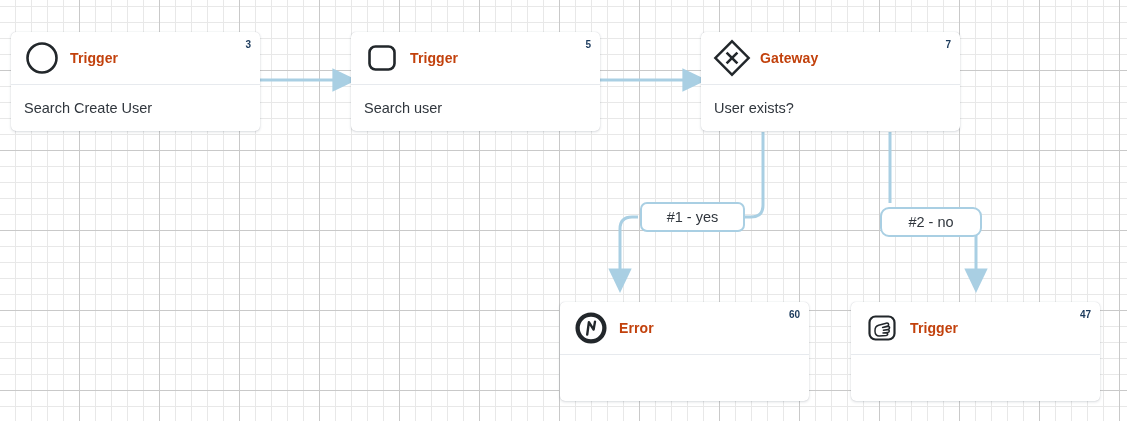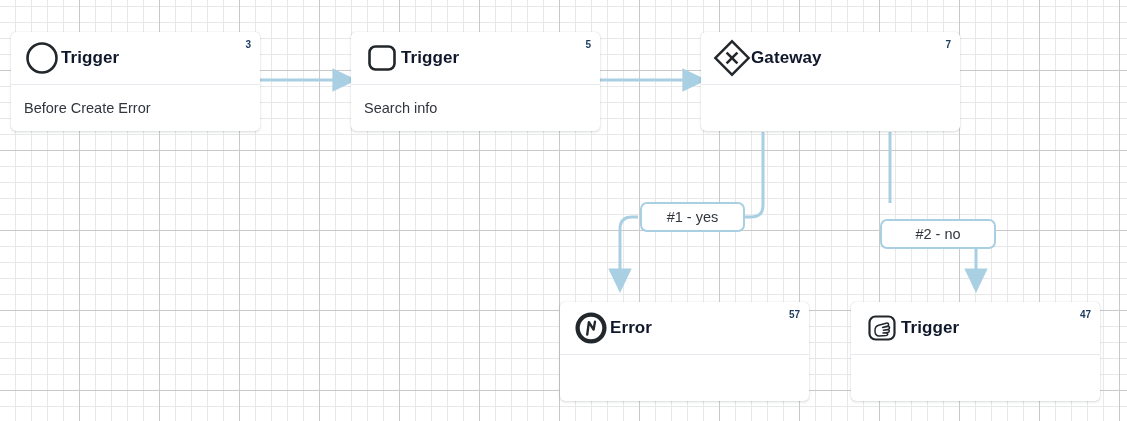--- a/index.html
+++ b/index.html
@@ -49,24 +49,25 @@
   }
   .node-icon {
     width: 38px;
     height: 38px;
     flex: 0 0 38px;
     display: flex;
     align-items: center;
     justify-content: center;
   }
   .node-title {
-    font-size: 17px;
+    font-size: 14px;
     font-weight: bold;
-    color: #0f172a;
+    color: #c2410c;
     letter-spacing: 0.1px;
+    margin-left: 9px;
     white-space: nowrap;
   }
   .node-badge {
     position: absolute;
     top: 7px;
     right: 9px;
     font-size: 10px;
     font-weight: bold;
     color: #1b3a5c;
   }
@@ -131,60 +132,61 @@
   <div class="node" style="left:11px; top:32px; width:249px; height:99px;">
     <div class="node-header">
       <span class="node-icon">
         <svg width="36" height="36" viewBox="0 0 36 36" xmlns="http://www.w3.org/2000/svg">
           <circle cx="18" cy="18" r="14.5" fill="none" stroke="#22272b" stroke-width="2.6"></circle>
         </svg>
       </span>
       <span class="node-title">Trigger</span>
       <span class="node-badge">3</span>
     </div>
-    <div class="node-body">Before Create Error</div>
+    <div class="node-body">Search Create User</div>
   </div>
 
   <div class="node" style="left:351px; top:32px; width:249px; height:99px;">
     <div class="node-header">
       <span class="node-icon">
         <svg width="36" height="36" viewBox="0 0 36 36" xmlns="http://www.w3.org/2000/svg">
           <rect x="5.5" y="6.5" width="25" height="23" rx="6" ry="6" fill="none" stroke="#22272b" stroke-width="2.6"></rect>
         </svg>
       </span>
       <span class="node-title">Trigger</span>
       <span class="node-badge">5</span>
     </div>
-    <div class="node-body">Search info</div>
+    <div class="node-body">Search user</div>
   </div>
 
   <div class="node" style="left:701px; top:32px; width:259px; height:99px;">
     <div class="node-header">
       <span class="node-icon">
         <svg width="38" height="38" viewBox="0 0 38 38" xmlns="http://www.w3.org/2000/svg">
           <rect x="7.2" y="7.2" width="23.6" height="23.6" transform="rotate(45 19 19)" fill="none" stroke="#22272b" stroke-width="2.4"></rect>
           <line x1="13.6" y1="13.6" x2="24.4" y2="24.4" stroke="#22272b" stroke-width="2.6"></line>
           <line x1="24.4" y1="13.6" x2="13.6" y2="24.4" stroke="#22272b" stroke-width="2.6"></line>
         </svg>
       </span>
       <span class="node-title">Gateway</span>
       <span class="node-badge">7</span>
     </div>
+    <div class="node-body">User exists?</div>
   </div>
 
   <div class="node" style="left:560px; top:302px; width:249px; height:99px;">
     <div class="node-header">
       <span class="node-icon">
         <svg width="36" height="36" viewBox="0 0 36 36" xmlns="http://www.w3.org/2000/svg">
           <circle cx="18" cy="18" r="13.4" fill="none" stroke="#22272b" stroke-width="4.3"></circle>
           <path d="M14.2 24.6 L15.9 12.2 L20.6 19.6 L22.0 11.6" fill="none" stroke="#22272b" stroke-width="2.4" stroke-linejoin="round" stroke-linecap="round"></path>
         </svg>
       </span>
       <span class="node-title">Error</span>
-      <span class="node-badge">57</span>
+      <span class="node-badge">60</span>
     </div>
   </div>
 
   <div class="node" style="left:851px; top:302px; width:249px; height:99px;">
     <div class="node-header">
       <span class="node-icon">
         <svg width="36" height="36" viewBox="0 0 36 36" xmlns="http://www.w3.org/2000/svg">
           <rect x="5.5" y="6.5" width="25" height="23" rx="6" ry="6" fill="none" stroke="#22272b" stroke-width="2.2"></rect>
           <path d="M11 20.4 C11 17.8 12.4 16.0 14.6 15.3
                    L22.2 13.2 C23.4 12.9 24.4 13.4 24.6 14.3
@@ -198,15 +200,15 @@
                    C12.9 26.2 11 24.3 11 21.6 Z" fill="none" stroke="#22272b" stroke-width="1.5" stroke-linejoin="round"></path>
         </svg>
       </span>
       <span class="node-title">Trigger</span>
       <span class="node-badge">47</span>
     </div>
   </div>
 
   <div class="edge-label" style="left:640px; top:202px; width:105px;">#1 - yes</div>
 
-  <div class="edge-label" style="left:880px; top:219px; width:116px;">#2 - no</div>
+  <div class="edge-label" style="left:880px; top:207px; width:102px;border-radius:9px;">#2 - no</div>
 
 </div>
 
 </body></html>

